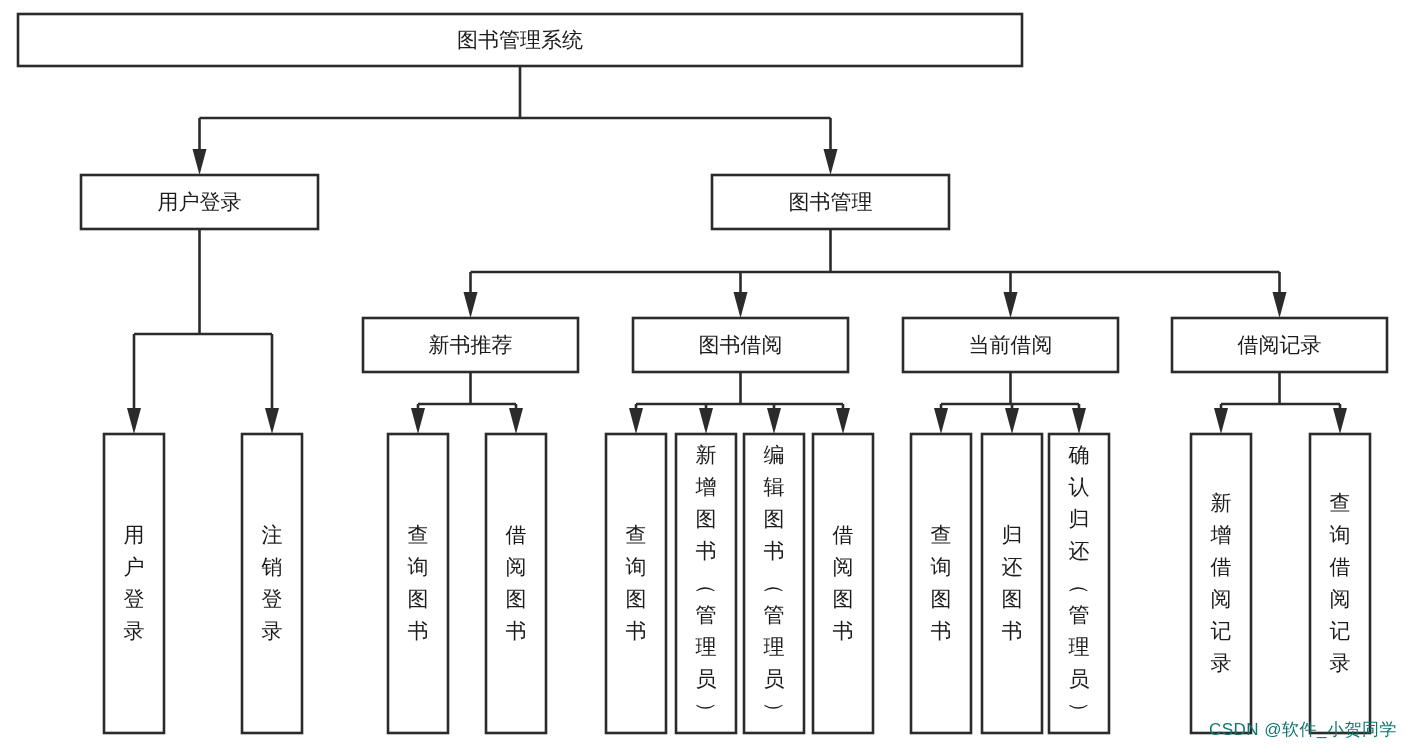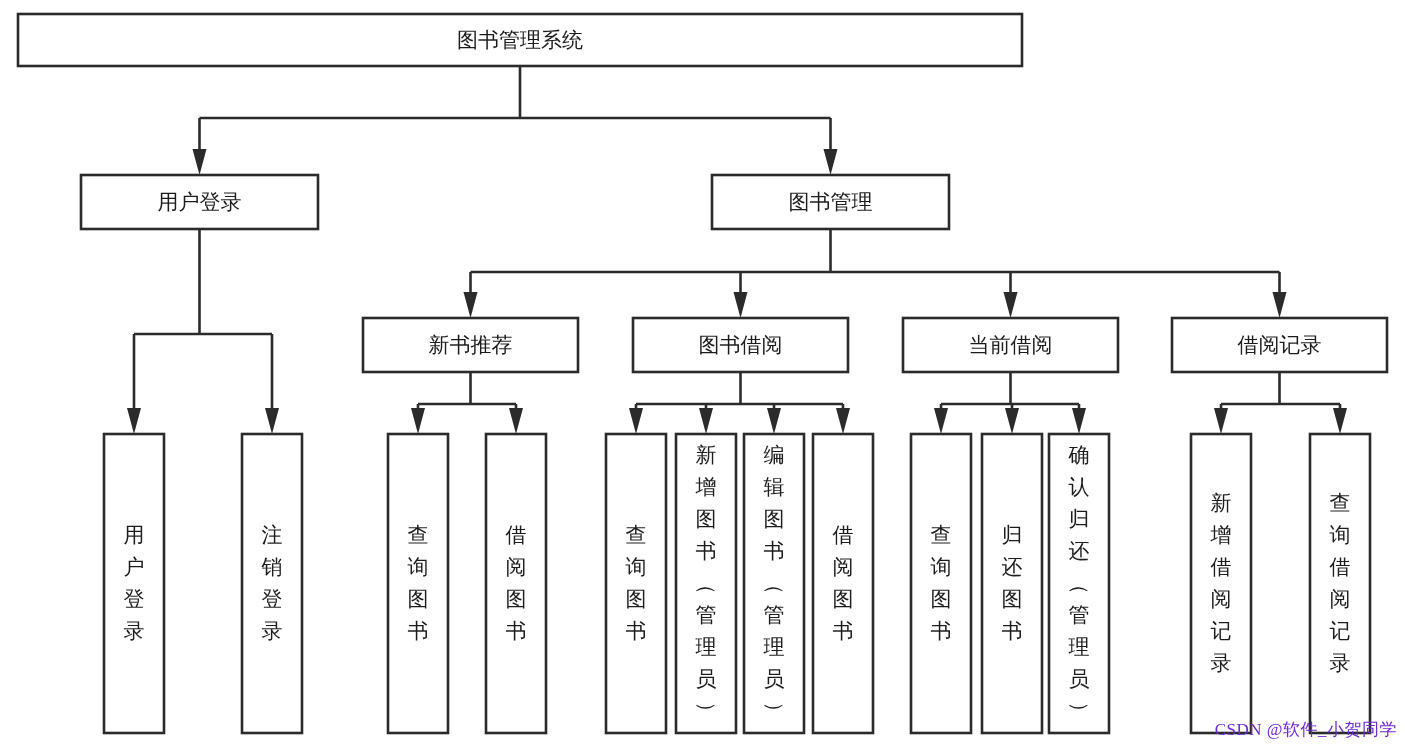--- a/index.html
+++ b/index.html
@@ -54,23 +54,23 @@
     font-family: "DejaVu Sans", "Liberation Sans", sans-serif;
     font-size: 21px;
     fill: #1c1c1c;
     text-anchor: middle;
     dominant-baseline: middle;
   }
   .watermark-text {
     position: absolute;
     right: 8px;
     bottom: 6px;
-    font-family: Liberation Serif, serif;
+    font-family: Liberation Sans, sans-serif;
     font-size: 17px;
-    color: #6d28d9;
+    color: #0f766e;
     white-space: nowrap;
     letter-spacing: 0.5px;
   }
 </style>
 </head>
 <body>
 
 <div id="diagram-root">
   <svg id="tree-svg" viewBox="0 0 1405 747">
     <defs></defs>

